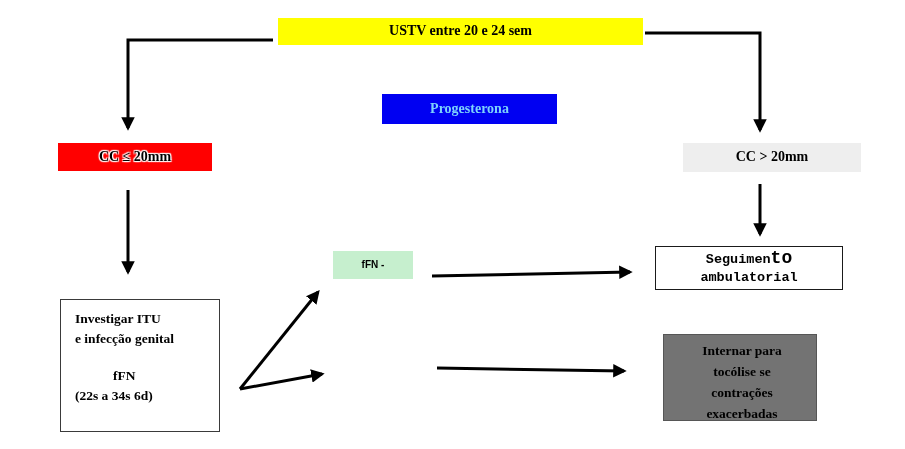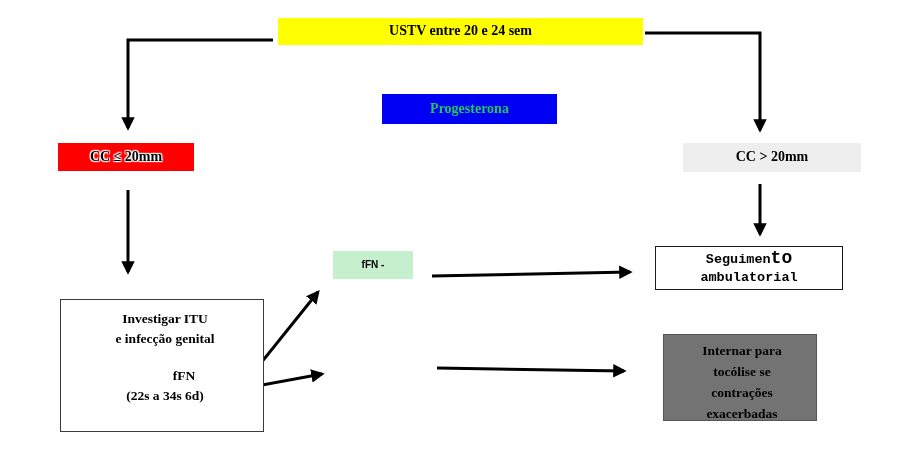--- a/index.html
+++ b/index.html
@@ -17,26 +17,26 @@
     font-weight: bold;
     color: #000000;
     display: flex;
     align-items: center;
     justify-content: center;
     text-align: center;
     font-size: 14px;
     line-height: 1.15;
   }
   .node-ustv          { left: 278px; top: 18px;  width: 365px; height: 27px; background: #ffff00; }
-  .node-progesterona  { left: 382px; top: 94px;  width: 175px; height: 30px; background: #0000f2; color: #22c55e; }
-  .node-cc-le         { left: 58px;  top: 143px; width: 136px; height: 28px; background: #ff0000;
+  .node-progesterona  { left: 382px; top: 94px;  width: 175px; height: 30px; background: #0000f2; color: #7dd3fc; }
+  .node-cc-le         { left: 58px;  top: 143px; width: 154px; height: 28px; background: #ff0000;
                         text-shadow: 0 0 2px #fff, 1px 1px 1px #fff, -1px -1px 1px #fff, 1px -1px 1px #fff, -1px 1px 1px #fff; }
   .node-cc-gt         { left: 683px; top: 143px; width: 178px; height: 29px; background: #eeeeee; }
-  .node-investigar    { left: 60px;  top: 299px; width: 204px; height: 133px; background: #ffffff;
-                        border: 1.5px solid #3a3a3a; display: block; text-align: center;
+  .node-investigar    { left: 60px;  top: 299px; width: 160px; height: 133px; background: #ffffff;
+                        border: 1.5px solid #3a3a3a; display: block; text-align: left;
                         padding: 9px 8px 0 14px; font-size: 13.5px; line-height: 1.45; }
   .node-ffn-neg       { left: 333px; top: 251px; width: 80px;  height: 28px; background: #c6efce;
                         font-family: "Liberation Sans", sans-serif; font-size: 10px; }
   .node-ffn-pos       { left: 333px; top: 353px; width: 87px;  height: 25px; background: #ff0000;
                         font-size: 13.5px;
                         text-shadow: 0 0 2px #fff, 1px 1px 1px #fff, -1px -1px 1px #fff, 1px -1px 1px #fff, -1px 1px 1px #fff; }
   .node-seguimento    { left: 655px; top: 246px; width: 188px; height: 44px; background: #ffffff;
                         border: 1.5px solid #1a1a1a; flex-direction: column; font-size: 13.5px; line-height: 1.3; font-family: Liberation Mono, monospace; }
   .node-internar      { left: 663px; top: 334px; width: 154px; height: 87px; background: #737373;
                         border: 1.5px solid #565656; display: block; text-align: center;

